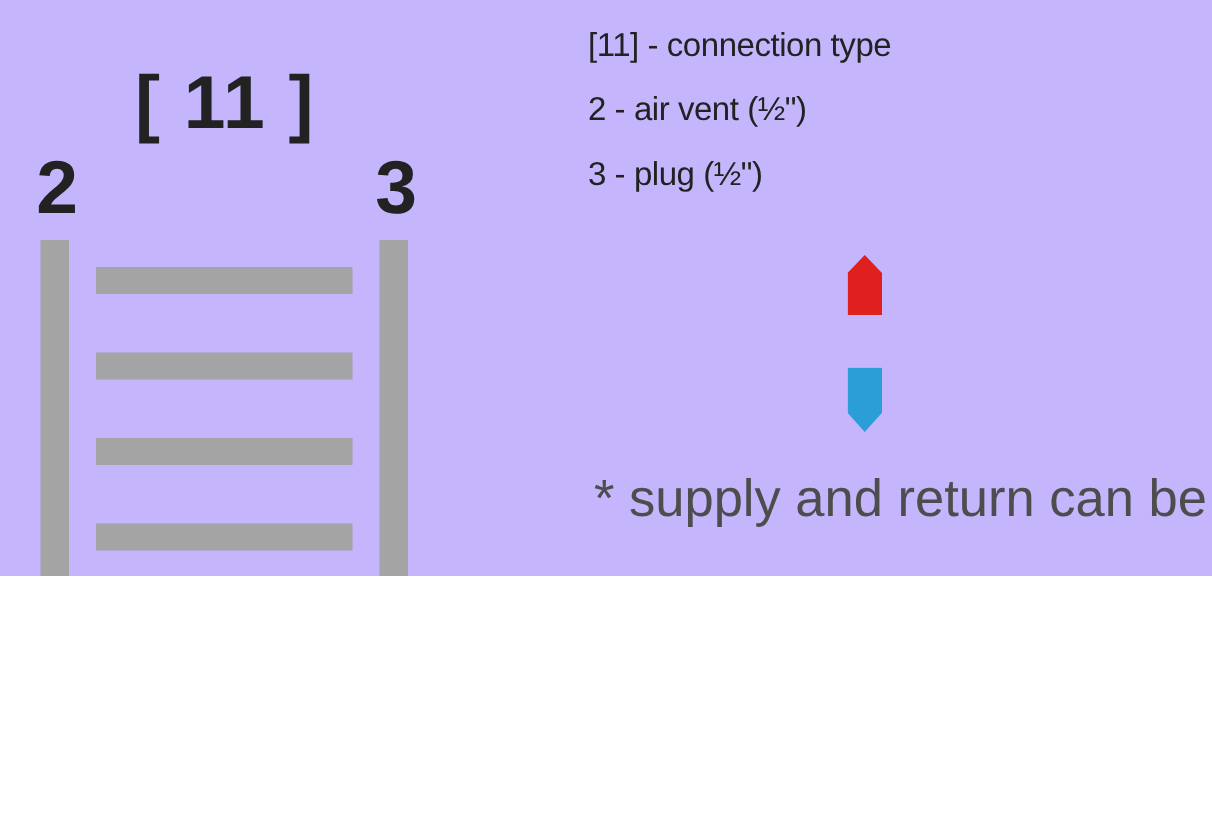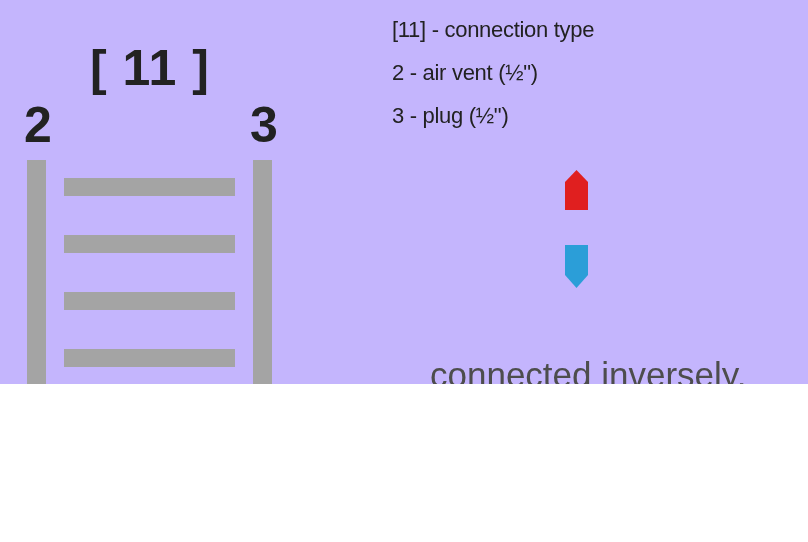--- a/index.html
+++ b/index.html
@@ -123,17 +123,16 @@
     <div>[11] - connection type</div>
     <div>2 - air vent (½")</div>
     <div>3 - plug (½")</div>
   </div>
 
   <div class="arrow up red a-legend-supply"></div>
 
   <div class="arrow down blue a-legend-return"></div>
 
   <div class="legend-note">
-    <br>
-    <span class="note-indent">connected inversely.</span>
+    <span>* supply and return can be</span><br>
   </div>
 
 </div>
 
 </body></html>

